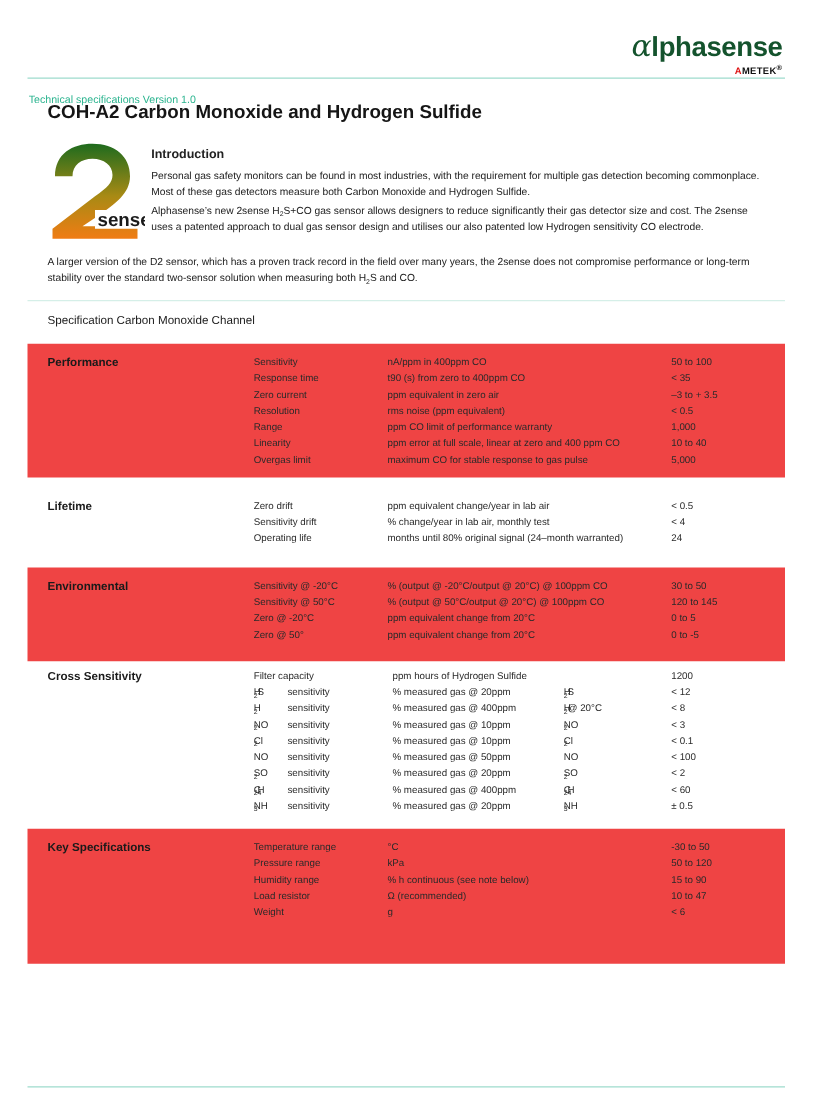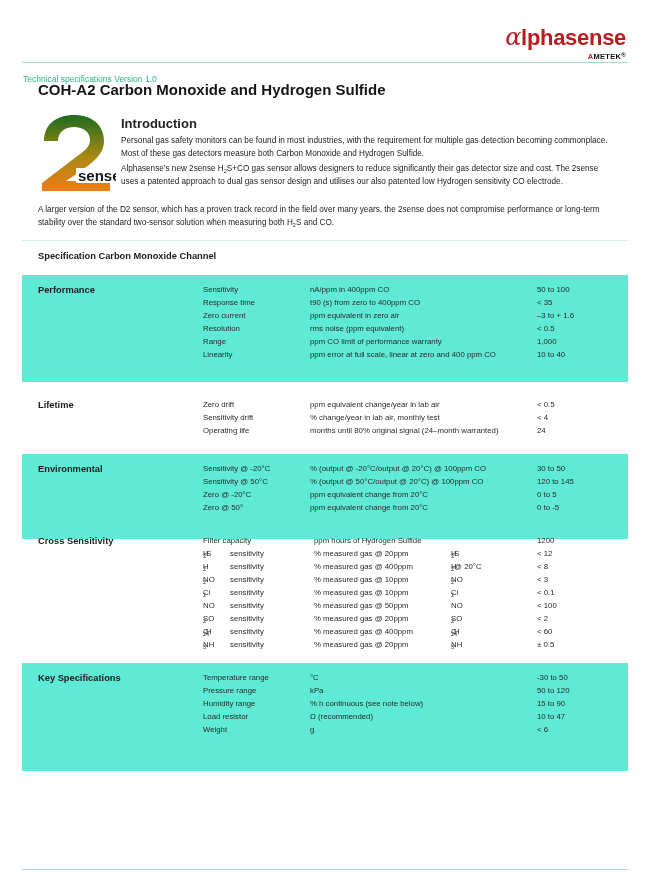--- a/index.html
+++ b/index.html
@@ -4,40 +4,40 @@
 <style>
   html, body { margin:0; padding:0; }
   body {
     width:650px; height:881px; background:#ffffff; position:relative; overflow:hidden;
     font-family:"Liberation Sans", sans-serif; color:#1a1a1a;
   }
   .header-line { position:absolute; left:22px; right:22px; top:62px; height:1px; background:#9edccd; }
   .footer-line { position:absolute; left:22px; right:22px; top:869px; height:1px; background:#9edccd; }
   .doc-version { position:absolute; left:23px; top:51px; font-size:8.5px; color:#2bb48f;margin-top:23px; }
   .brand { position:absolute; right:24px; top:26px; text-align:right; }
-  .brand-logo { font-size:22px; font-weight:bold; color:#b91c1c; letter-spacing:-0.3px; line-height:22px;text-align:right; }
+  .brand-logo { font-size:22px; font-weight:bold; color:#14532d; letter-spacing:-0.3px; line-height:22px;text-align:right; }
   .brand-logo .alpha { font-family:"DejaVu Serif", serif; font-style:italic; font-weight:normal; font-size:24px; }
   .brand-sub { font-size:7.5px; font-weight:bold; color:#111; letter-spacing:0.3px; margin-top:3px; }
   .brand-sub .first { color:#d11; }
 
   .page-title { position:absolute; left:38px; top:81px; font-size:15px; font-weight:bold; color:#151515; }
 
   .sense-logo { position:absolute; left:36px; top:113px; width:80px; height:80px; }
 
   .intro { position:absolute; left:121px; top:117px; width:490px; font-size:8.2px; line-height:13px; color:#222; }
-  .intro h3 { margin:0 0 4px 0; font-size:13px; font-weight:bold; }
+  .intro h3 { margin:0 0 4px 0; font-size:10px; font-weight:bold; }
   .intro p { margin:0 0 2px 0; }
   .intro-wide { position:absolute; left:38px; top:203px; width:580px; font-size:8.2px; line-height:13px; color:#222; margin:0; }
   sub { font-size:5.5px; vertical-align:-2px; line-height:0; }
 
   .sep { position:absolute; left:22px; right:22px; top:240px; height:1px; background:#d5efe8; }
-  .spec-title { position:absolute; left:38px; top:251px; font-size:9.3px; font-weight:bold; color:#1a1a1a; }
+  .spec-title { position:absolute; left:38px; top:251px; font-size:9.3px; font-weight:normal; color:#1a1a1a; }
 
   .section { position:absolute; left:22px; right:22px; }
-  .section.shaded { background:#5eead4; }
+  .section.shaded { background:#ef4444; }
   .sec-label { position:absolute; left:16px; top:10px; font-size:9.3px; font-weight:bold; color:#1a1a1a; }
   .rows { position:absolute; left:153px; top:10px; right:0;margin-left:28px; }
   .row { position:relative; height:13px; font-size:7.8px; color:#2a2a2a; white-space:nowrap; }
   .row span { position:absolute; top:0; }
   .c-param { left:0; }
   .c-gas { left:0; width:24px; }
   .c-sens { left:27px; }
   .c-desc { left:107px; }
   .c-desc2 { left:111px; }
   .c-gas2 { left:248px; }
@@ -87,37 +87,42 @@
         <span class="c-val">50 to 100</span>
       </div>
       <div class="row">
         <span class="c-param">Response time</span>
         <span class="c-desc">t90 (s) from zero to 400ppm CO</span>
         <span class="c-val">&lt; 35</span>
       </div>
       <div class="row">
         <span class="c-param">Zero current</span>
         <span class="c-desc">ppm equivalent in zero air</span>
-        <span class="c-val">–3 to + 1.6</span>
+        <span class="c-val">–3 to + 3.5</span>
       </div>
       <div class="row">
         <span class="c-param">Resolution</span>
         <span class="c-desc">rms noise (ppm equivalent)</span>
         <span class="c-val">&lt; 0.5</span>
       </div>
       <div class="row">
         <span class="c-param">Range</span>
         <span class="c-desc">ppm CO limit of performance warranty</span>
         <span class="c-val">1,000</span>
       </div>
       <div class="row">
         <span class="c-param">Linearity</span>
         <span class="c-desc">ppm error at full scale, linear at zero and 400 ppm CO</span>
         <span class="c-val">10 to 40</span>
       </div>
+      <div class="row">
+        <span class="c-param">Overgas limit</span>
+        <span class="c-desc">maximum CO for stable response to gas pulse</span>
+        <span class="c-val">5,000</span>
+      </div>
     </div>
 </div>
 
 <div class="section" style="top:390px;height:56px;">
   <div class="sec-label">Lifetime</div>
   <div class="rows" id="rows-lifetime">
       <div class="row">
         <span class="c-param">Zero drift</span>
         <span class="c-desc">ppm equivalent change/year in lab air</span>
         <span class="c-val">&lt; 0.5</span>
@@ -128,21 +133,21 @@
         <span class="c-val">&lt; 4</span>
       </div>
       <div class="row">
         <span class="c-param">Operating life</span>
         <span class="c-desc">months until 80% original signal (24–month warranted)</span>
         <span class="c-val">24</span>
       </div>
     </div>
 </div>
 
-<div class="section shaded" style="top:454px;height:85px;">
+<div class="section shaded" style="top:454px;height:75px;">
   <div class="sec-label">Environmental</div>
   <div class="rows" id="rows-environmental">
       <div class="row">
         <span class="c-param">Sensitivity @ -20°C</span>
         <span class="c-desc">% (output @ -20°C/output @ 20°C) @ 100ppm CO</span>
         <span class="c-val">30 to 50</span>
       </div>
       <div class="row">
         <span class="c-param">Sensitivity @ 50°C</span>
         <span class="c-desc">% (output @ 50°C/output @ 20°C) @ 100ppm CO</span>

